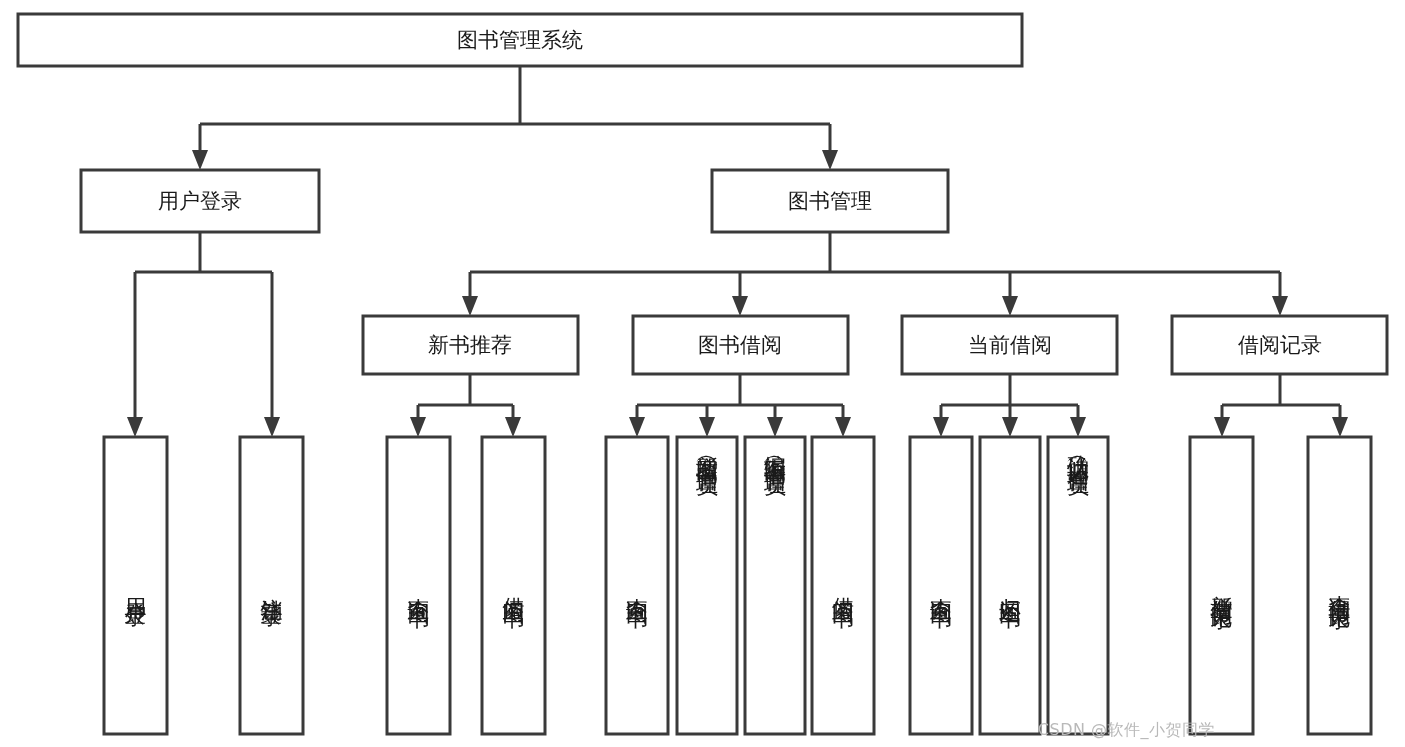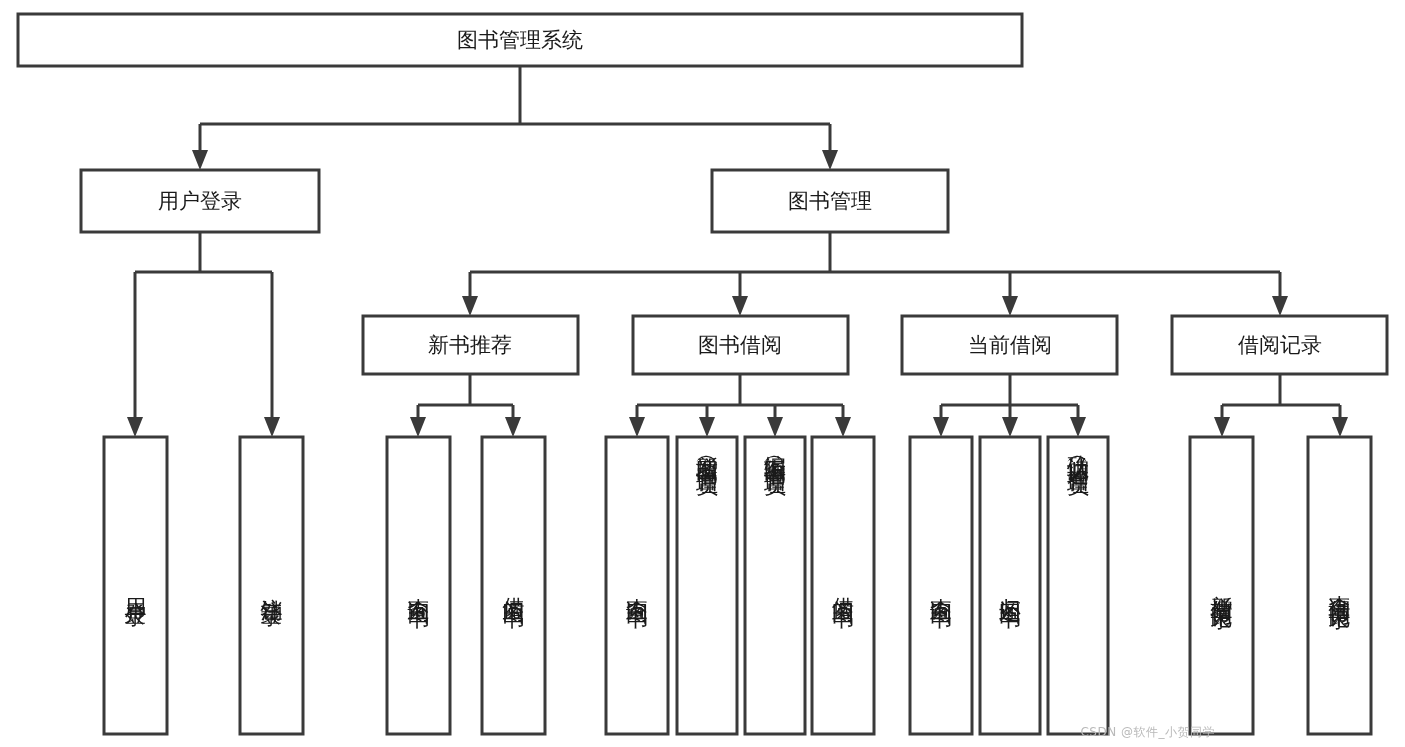--- a/index.html
+++ b/index.html
@@ -45,21 +45,21 @@
     font-size: 21px;
     fill: #1a1a1a;
     text-anchor: middle;
     dominant-baseline: middle;
   }
   .watermark {
     position: absolute;
     right: 8px;
     bottom: 6px;
     font-family: "DejaVu Sans", "Liberation Sans", sans-serif;
-    font-size: 12px;
+    font-size: 16px;
     color: #b9b9b9;
     letter-spacing: 0.5px;
     white-space: nowrap;
     pointer-events: none;
   }
   
   .vleaf {
     position: absolute;
     box-sizing: border-box;
     display: flex;

